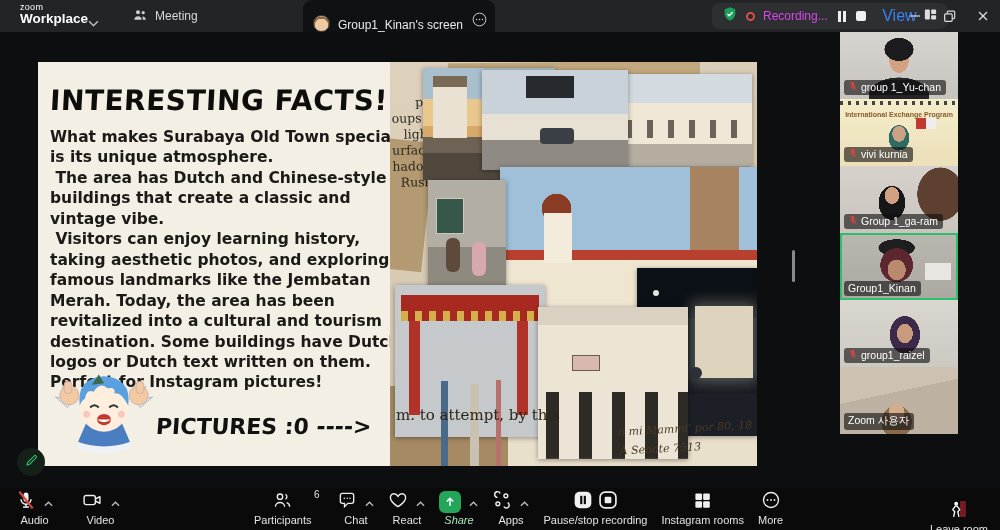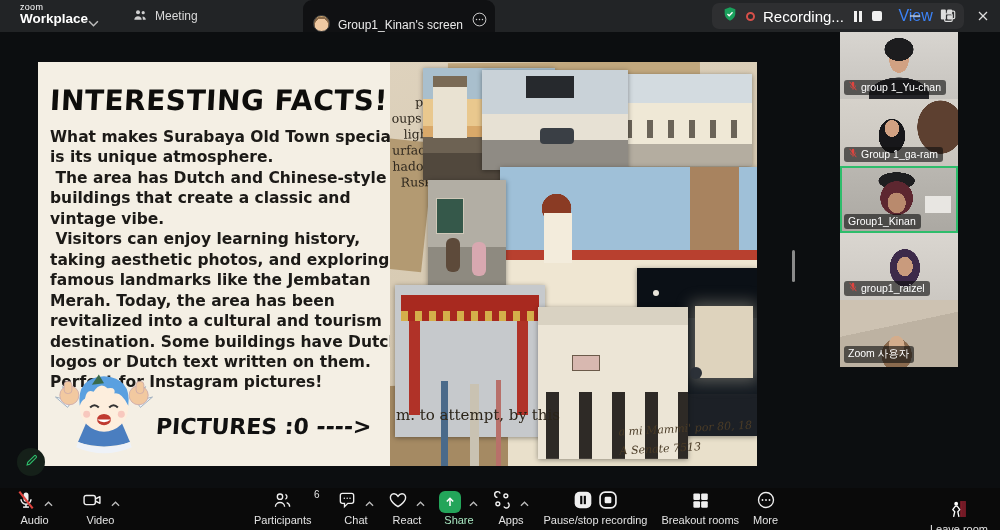--- a/index.html
+++ b/index.html
@@ -12,21 +12,21 @@
   .logo { position:absolute; left:20px; top:3px; color:#fff; line-height:1.05; cursor:default; }
   .logo .l1 { font-size:9px; letter-spacing:.3px; }
   .logo .l2 { font-size:13.5px; font-weight:bold; }
   .logo-chev { position:absolute; left:88px; top:13px; }
   .meeting-tab { position:absolute; left:124px; top:0; height:32px; display:flex; align-items:center; gap:7px; color:#d9d9d9; font-size:12px; padding:0 8px;text-align:center; }
   .active-tab { position:absolute; left:303px; top:0; width:192px; height:32px; background:#101113; border-radius:9px 9px 0 0; display:flex; align-items:flex-end; padding:0 10px; gap:8px; }
   .active-tab .label { color:#eaeaea; font-size:12px; white-space:nowrap; flex:1; }
   .avatar { width:17px; height:17px; border-radius:50%; background:radial-gradient(circle at 50% 62%, #efc9a2 55%, #8a6a4a 56% 72%, #caa26a 73%); border:1px solid #444; flex:none; }
   .rec-pill { position:absolute; left:712px; top:3px; height:26px; background:#2e2f31; border-radius:7px; display:flex; align-items:center; padding:0 10px; gap:8px; }
   .rec-dot { width:9px; height:9px; border-radius:50%; background:#2a2a2a; border:2.5px solid #d6504a; }
-  .rec-pill .txt { color:#ffffff; font-size:15px; }
+  .rec-pill .txt { color:#d946ef; font-size:12px; }
   .pause-glyph { display:flex; gap:2.5px; margin-left:2px; }
   .pause-glyph i { display:block; width:3px; height:11px; background:#f0f0f0; }
   .stop-glyph { width:10px; height:10px; background:#f0f0f0; border-radius:2px; margin-left:2px; }
   .view-wrap { display:flex; align-items:center; gap:6px; margin-left:8px; }
   .view-wrap .txt { color:#3b82f6; font-size:16px; }
   .win-controls { position:absolute; right:0; top:0; height:32px; display:flex; }
   .win-btn { width:34px; height:32px; display:flex; align-items:center; justify-content:center; }
 
   
   .main { position:absolute; top:32px; left:0; width:1000px; height:456px; background:#0c0e10; }
@@ -116,21 +116,21 @@
 
   
   .toolbar { position:absolute; left:0; bottom:0; width:1000px; height:42px; background:#0a0a0a; }
   .tbtn { position:relative; display:flex; flex-direction:column; align-items:center; color:#e3e3e3; }
   .tbtn .icor { height:24px; display:flex; align-items:center; gap:8px; }
   .tbtn .lbl { font-size:11px; margin-top:0px; white-space:nowrap; }
   .tb-left { position:absolute; left:16px; top:2px; display:flex; gap:28px; }
   .tb-center { position:absolute; left:254px; top:2px; display:flex; gap:14px; align-items:flex-start; }
   .tb-right { position:absolute; right:12px; top:11px; }
   .share-sq { width:22px; height:22px; background:#23a55a; border-radius:6px; display:flex; align-items:center; justify-content:center; }
-  .share-lbl { color:#a7e6c0 !important; }
+  .share-lbl { color:#a7e6c0 !important;font-style:italic; }
   .pcount { position:absolute; top:-1px; right:4px; font-size:10px; color:#e3e3e3; }
   .part-wrap { position:relative; padding-right:12px; }
 </style>
 </head>
 <body>
 
 <div id="app">
 
   <div class="topbar">
     <div class="logo">
@@ -284,20 +284,32 @@
       <div class="name-tag">
         <span><svg width="10" height="10" viewBox="0 0 24 24">
               <rect x="9" y="2" width="6" height="12" rx="3" fill="#e0443f"></rect>
               <path d="M6 11a6 6 0 0 0 12 0" stroke="#e0443f" stroke-width="2" fill="none"></path>
               <line x1="12" y1="17" x2="12" y2="21" stroke="#e0443f" stroke-width="2"></line>
               <line x1="4" y1="2" x2="20" y2="22" stroke="#e0443f" stroke-width="2.4"></line>
             </svg></span>
         <span>group 1_Yu-chan</span>
       </div>
     </div>
+    <div class="tile t2">
+      <div class="bg-banner">International Exchange Program</div>
+      <div class="name-tag">
+        <span><svg width="10" height="10" viewBox="0 0 24 24">
+              <rect x="9" y="2" width="6" height="12" rx="3" fill="#e0443f"></rect>
+              <path d="M6 11a6 6 0 0 0 12 0" stroke="#e0443f" stroke-width="2" fill="none"></path>
+              <line x1="12" y1="17" x2="12" y2="21" stroke="#e0443f" stroke-width="2"></line>
+              <line x1="4" y1="2" x2="20" y2="22" stroke="#e0443f" stroke-width="2.4"></line>
+            </svg></span>
+        <span>vivi kurnia</span>
+      </div>
+    </div>
     <div class="tile t3">
       <div class="name-tag">
         <span><svg width="10" height="10" viewBox="0 0 24 24">
               <rect x="9" y="2" width="6" height="12" rx="3" fill="#e0443f"></rect>
               <path d="M6 11a6 6 0 0 0 12 0" stroke="#e0443f" stroke-width="2" fill="none"></path>
               <line x1="12" y1="17" x2="12" y2="21" stroke="#e0443f" stroke-width="2"></line>
               <line x1="4" y1="2" x2="20" y2="22" stroke="#e0443f" stroke-width="2.4"></line>
             </svg></span>
         <span>Group 1_ga-ram</span>
       </div>
@@ -456,21 +468,21 @@
         <div class="icor">
           <span>
             <svg width="19" height="19" viewBox="0 0 24 24" fill="#efefef">
                 <rect x="3" y="3" width="8.4" height="8.4" rx="1.5"></rect>
                 <rect x="12.8" y="3" width="8.4" height="8.4" rx="1.5"></rect>
                 <rect x="3" y="12.8" width="8.4" height="8.4" rx="1.5"></rect>
                 <rect x="12.8" y="12.8" width="8.4" height="8.4" rx="1.5"></rect>
               </svg>
           </span>
         </div>
-        <div class="lbl">Breakout rooms</div>
+        <div class="lbl">Instagram rooms</div>
       </div>
       <div class="tbtn">
         <div class="icor">
           <span>
             <svg width="20" height="20" viewBox="0 0 24 24" fill="none" stroke="#efefef" stroke-width="1.6">
                 <circle cx="12" cy="12" r="9"></circle>
                 <circle cx="7.8" cy="12" r="1.1" fill="#efefef" stroke="none"></circle>
                 <circle cx="12" cy="12" r="1.1" fill="#efefef" stroke="none"></circle>
                 <circle cx="16.2" cy="12" r="1.1" fill="#efefef" stroke="none"></circle>
               </svg>

